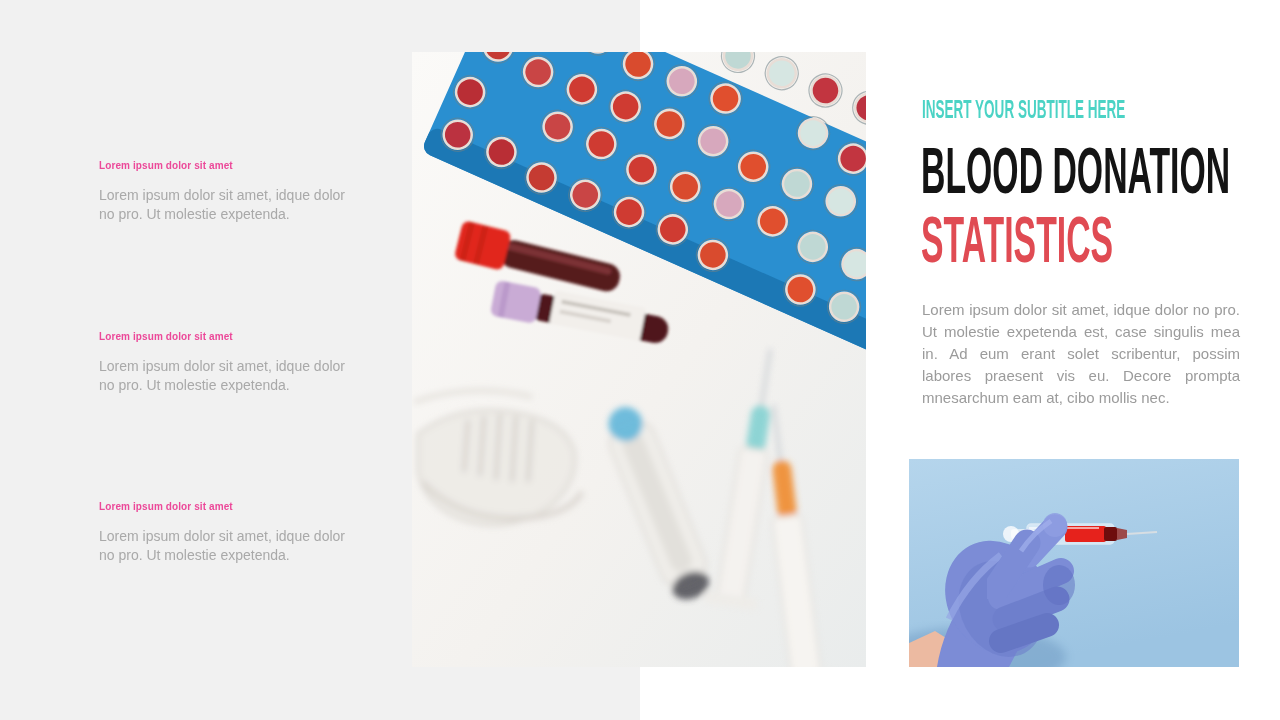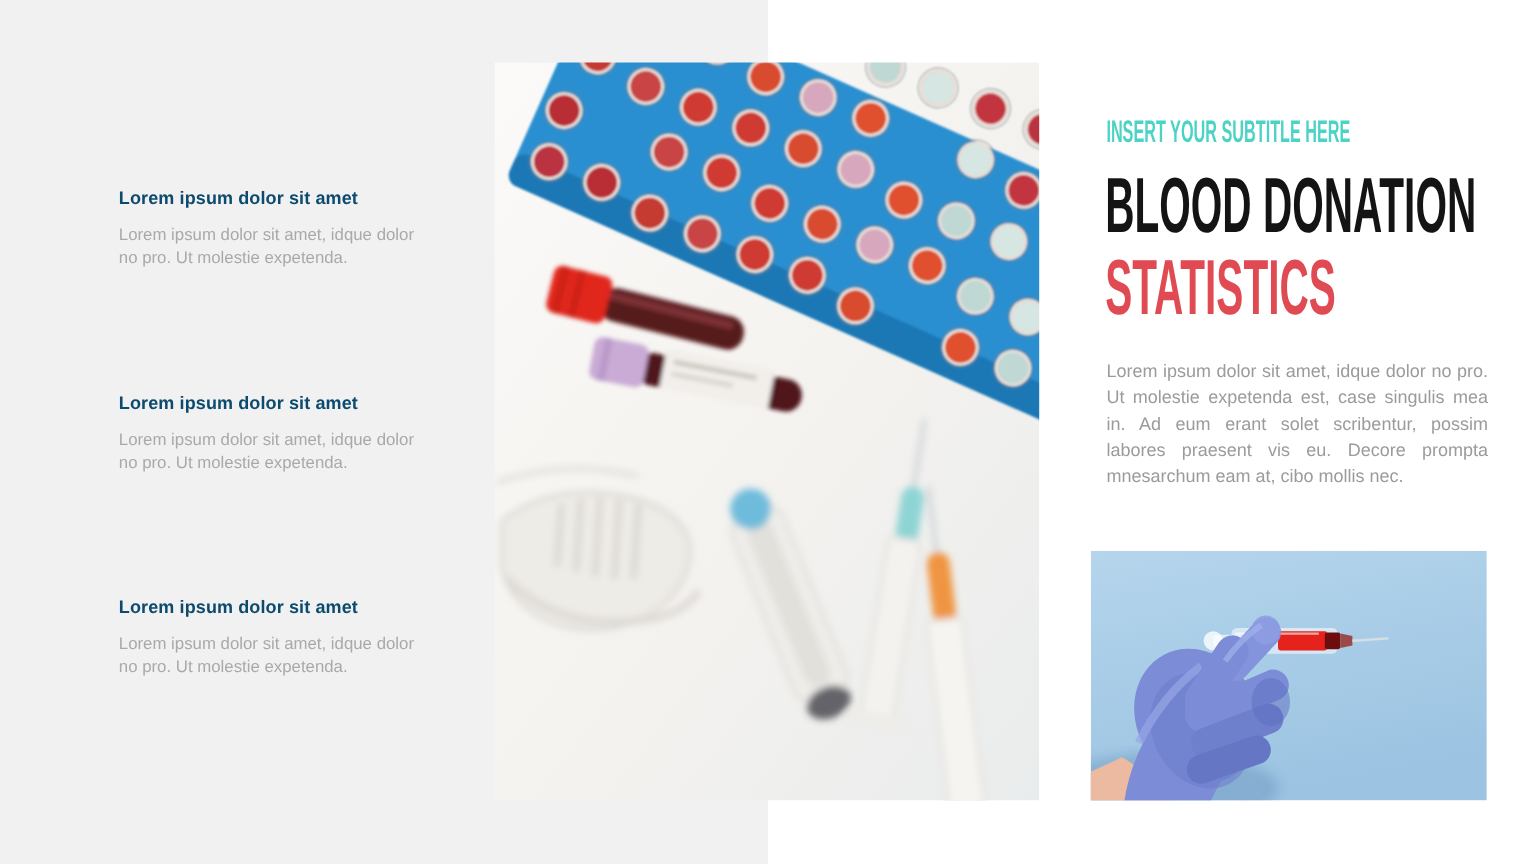--- a/index.html
+++ b/index.html
@@ -9,21 +9,21 @@
     background:#ffffff; font-family:"Liberation Sans", sans-serif;
   }
   .left-panel {
     position:absolute; left:0; top:0; width:640px; height:720px;
     background:#f1f1f1;
   }
   
   .text-block { position:absolute; left:99px; width:246px; }
   .tb-1 { top:159px; } .tb-2 { top:330px; } .tb-3 { top:500px; }
   .text-block h3 {
-    font-size:15px; line-height:14px; font-weight:bold; color:#0c4a6e;
+    font-size:10px; line-height:14px; font-weight:bold; color:#ec4899;
     margin:0 0 13px 0; letter-spacing:.1px;
   }
   .text-block p {
     font-size:14px; line-height:19px; color:#a9a9a9;
     text-align:justify; margin:0;
   }
   
   .photo-main { position:absolute; left:412px; top:52px; width:454px; height:615px; }
   .photo-main svg, .photo-side svg { display:block; width:100%; height:100%; }
   

